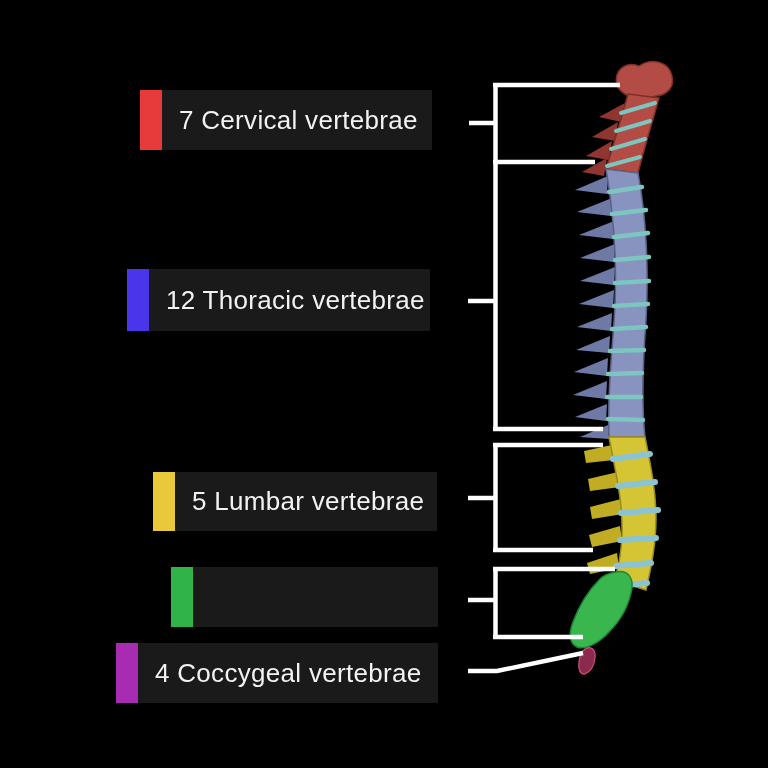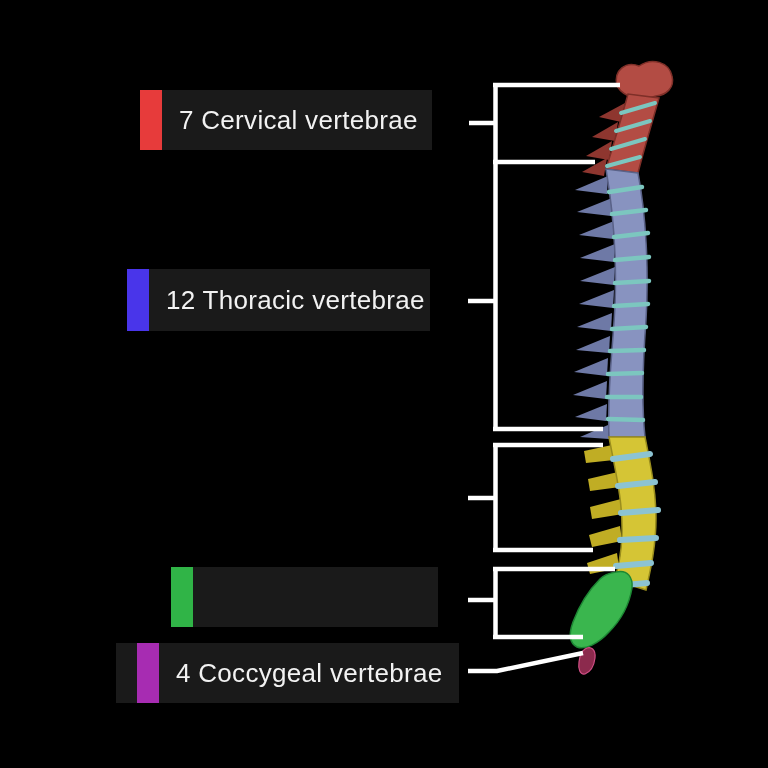--- a/index.html
+++ b/index.html
@@ -42,26 +42,30 @@
   <div class="label-box" style="left: 100px; top: 90px; width: 292px; height: 60px; background: rgb(26, 26, 26);">
     <div class="label-bar" style="background: rgb(231, 59, 59);"></div>
     <div class="label-text">7 Cervical vertebrae</div>
   </div>
 
   <div class="label-box" style="left: 87px; top: 269px; width: 303px; height: 62px; background: rgb(26, 26, 26);">
     <div class="label-bar" style="background: rgb(73, 53, 234);"></div>
     <div class="label-text">12 Thoracic vertebrae</div>
   </div>
 
+  <div class="label-box" style="left: 113px; top: 472px; width: 284px; height: 59px; background: rgb(26, 26, 26);">
+    <div class="label-bar" style="background: rgb(233, 200, 58);"></div>
+    <div class="label-text">5 Lumbar vertebrae</div>
+  </div>
 
   <div class="label-box" style="left: 131px; top: 567px; width: 267px; height: 60px; background: rgb(26, 26, 26);">
     <div class="label-bar" style="background: rgb(48, 180, 71);"></div>
   </div>
 
-  <div class="label-box" style="left: 76px; top: 643px; width: 322px; height: 60px; background: rgb(26, 26, 26); padding-left: 21px;">
+  <div class="label-box" style="left: 76px; top: 643px; width: 322px; height: 60px; background: rgb(26, 26, 26);">
     <div class="label-bar" style="background: rgb(167, 44, 178);"></div>
     <div class="label-text">4 Coccygeal vertebrae</div>
   </div>
 
   <svg class="overlay" width="768" height="768" viewBox="0 0 768 768">
 
     <g>
 
       <g fill="#8e362f">
         <path d="M585,103 L559,117 L581,122 Z"></path>

